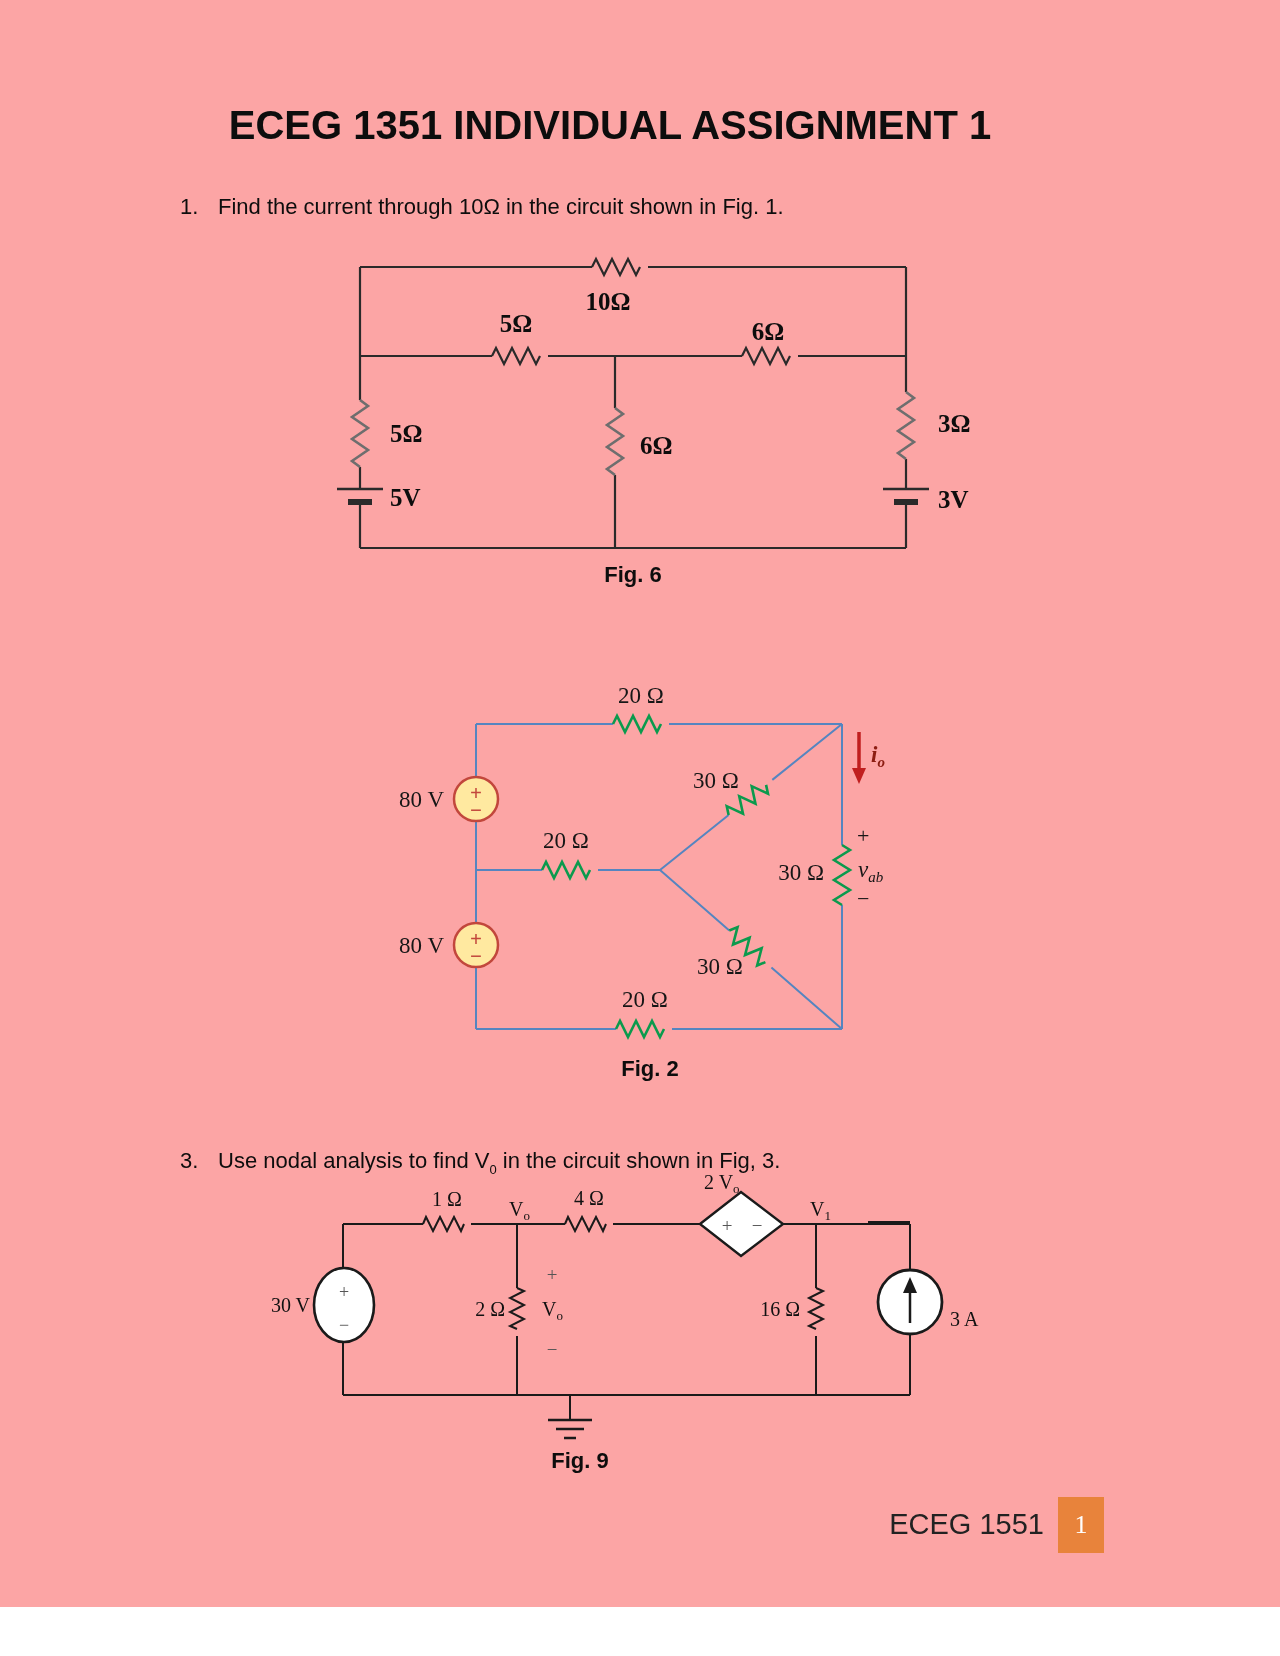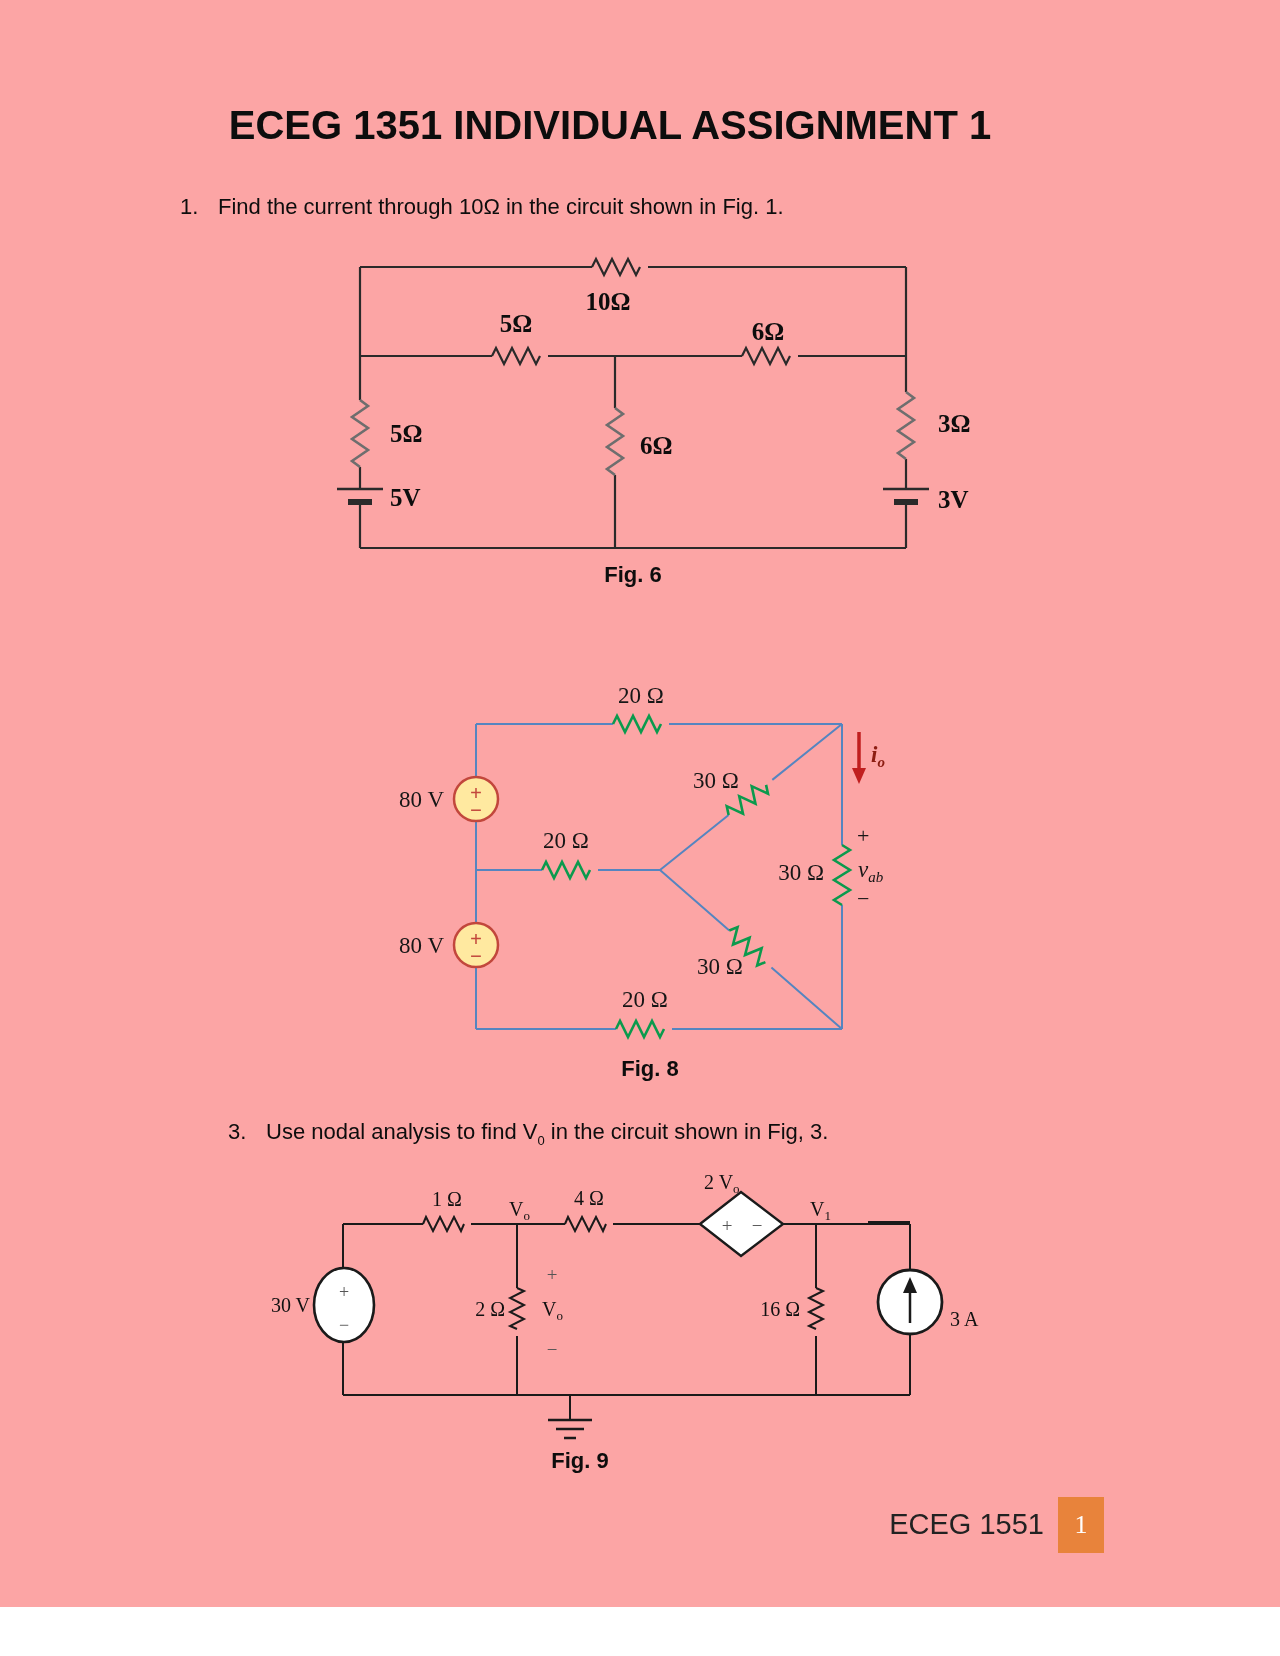--- a/index.html
+++ b/index.html
@@ -25,26 +25,26 @@
 
 <div class="page">
 
   <div class="abs title">ECEG 1351 INDIVIDUAL ASSIGNMENT 1</div>
 
   <div class="abs question" style="top:194px;">
     <span class="qnum">1.</span><span>Find the current through 10Ω in the circuit shown in Fig. 1.</span>
   </div>
 
 
-  <div class="abs question" style="top:1119px;margin-left:48px;">
+  <div class="abs question" style="top:1148px;">
     <span class="qnum">3.</span><span>Use nodal analysis to find V</span><span class="sub">0</span><span> in the circuit shown in Fig, 3.</span>
   </div>
 
   <div class="abs caption" style="left:553px;top:562px;">Fig. 6</div>
-  <div class="abs caption" style="left:570px;top:1056px;">Fig. 8</div>
+  <div class="abs caption" style="left:570px;top:1056px;">Fig. 2</div>
   <div class="abs caption" style="left:500px;top:1448px;">Fig. 9</div>
 
   <div class="abs footer-course">ECEG 1551</div>
   <div class="abs page-badge" style="background:#e8833b;">1</div>
 
   <svg class="abs" style="left:0;top:0;" width="1280" height="1656" viewBox="0 0 1280 1656">
 
     <g fill="none" stroke="#2a2a2a" stroke-width="2.2">
       <g>
         <path d="M360,267 H592"></path>

